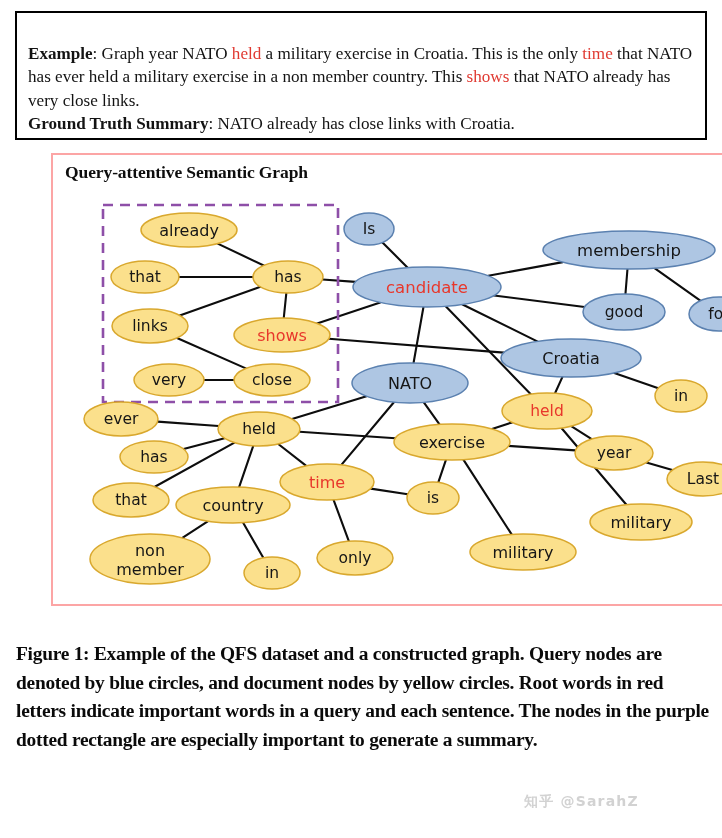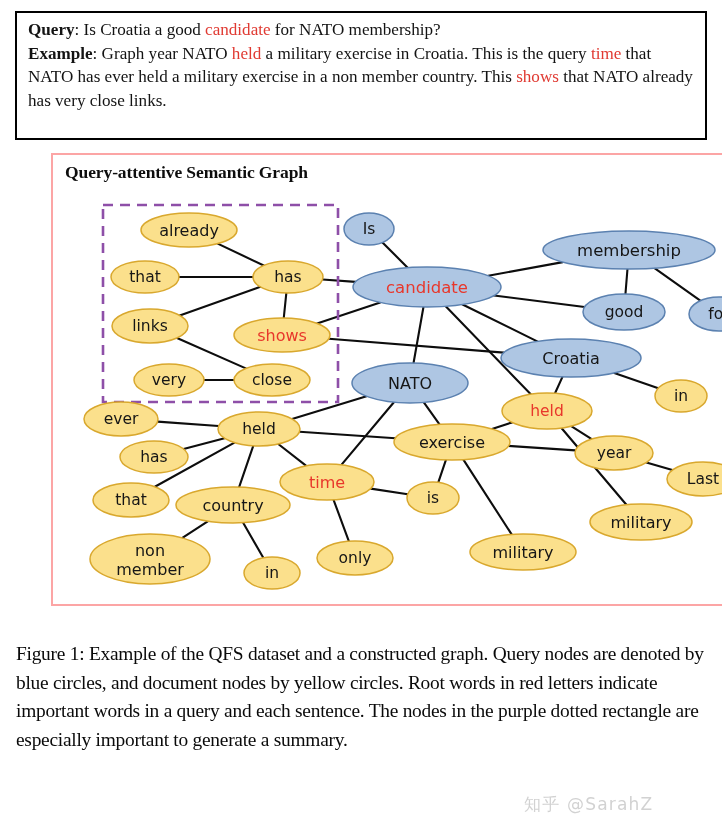--- a/index.html
+++ b/index.html
@@ -65,59 +65,60 @@
     height: 449px;
   }
 
   
   #caption {
     position: absolute;
     left: 16px;
     top: 640px;
     width: 694px;
     font-family: "Liberation Serif", serif;
-    font-weight: normal;
+    font-weight: bold;
     font-size: 19.4px;
     line-height: 28.6px;
     color: #0a0a0a;
     letter-spacing: -0.25px;
   }
 
   
   #watermark {
     position: absolute;
     left: 524px;
     top: 793px;
     font-family: "DejaVu Sans", sans-serif;
-    font-size: 17px;
+    font-size: 14px;
     color: #d2d2d2;
     letter-spacing: 1.2px;
     white-space: nowrap;
+    font-weight: bold;
   }
 
   
   .node-label {
     font-family: "DejaVu Sans", sans-serif;
     text-anchor: middle;
     dominant-baseline: central;
   }
 </style>
 </head>
 <body>
 
 <div id="text-panel">
   <div id="text-panel-inner">
+    <br>
     <span>
-      <span class="lbl">Query</span><span class="lbl-sep">: </span><span><span>Is Croatia a good </span><span class="red">candidate</span><span> for NATO membership?</span></span>
+      <span class="lbl">Example</span><span>: </span><span><span>Graph year NATO </span><span class="red">held</span><span> a military exercise in Croatia. This is the only </span><span class="red">time</span><span> that NATO has ever held a military exercise in a non member country. This </span><span class="red">shows</span><span> that NATO already has very close links.</span></span>
     </span>
     <br>
     <span>
-      <span class="lbl">Example</span><span>: </span><span><span>Graph year NATO </span><span class="red">held</span><span> a military exercise in Croatia. This is the query </span><span class="red">time</span><span> that NATO has ever held a military exercise in a non member country. This </span><span class="red">shows</span><span> that NATO already has very close links.</span></span>
+      <span class="lbl">Ground Truth Summary</span><span>: </span><span><span>NATO already has close links with Croatia.</span></span>
     </span>
-    <br>
   </div>
 </div>
 
 <div id="graph-panel">
   <div id="graph-title">Query-attentive Semantic Graph</div>
   <svg id="graph-canvas" viewBox="0 0 688 449">
     <g id="edge-layer">
         <line x1="164.70" y1="88.63" x2="210.72" y2="110.47" stroke="#0d0d0d" stroke-width="2.1" stroke-linecap="round"></line>
         <line x1="126.00" y1="122.00" x2="200.00" y2="122.00" stroke="#0d0d0d" stroke-width="2.1" stroke-linecap="round"></line>
         <line x1="126.76" y1="160.43" x2="207.36" y2="131.81" stroke="#0d0d0d" stroke-width="2.1" stroke-linecap="round"></line>

